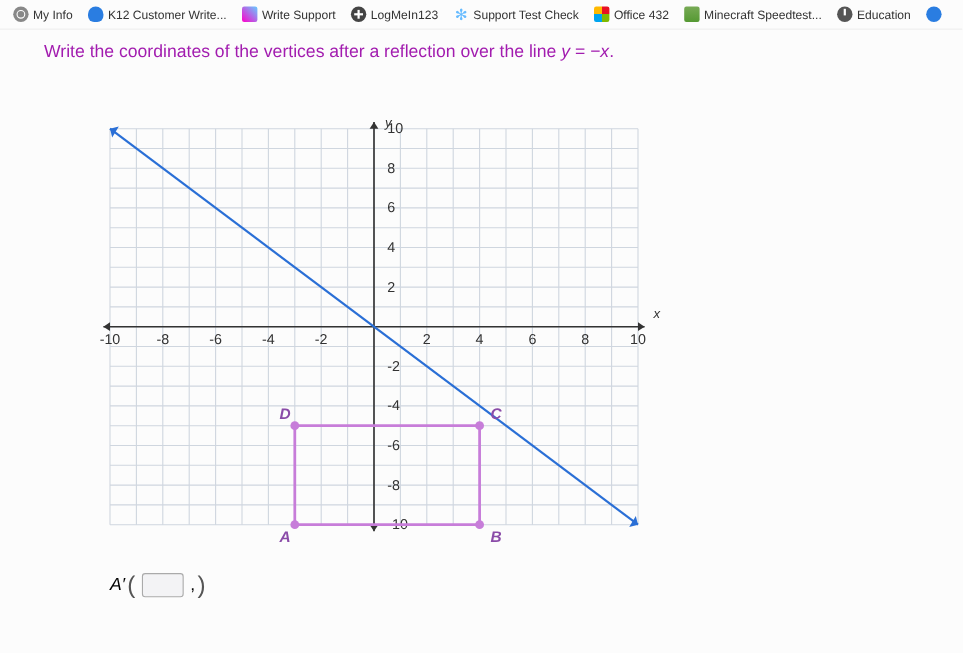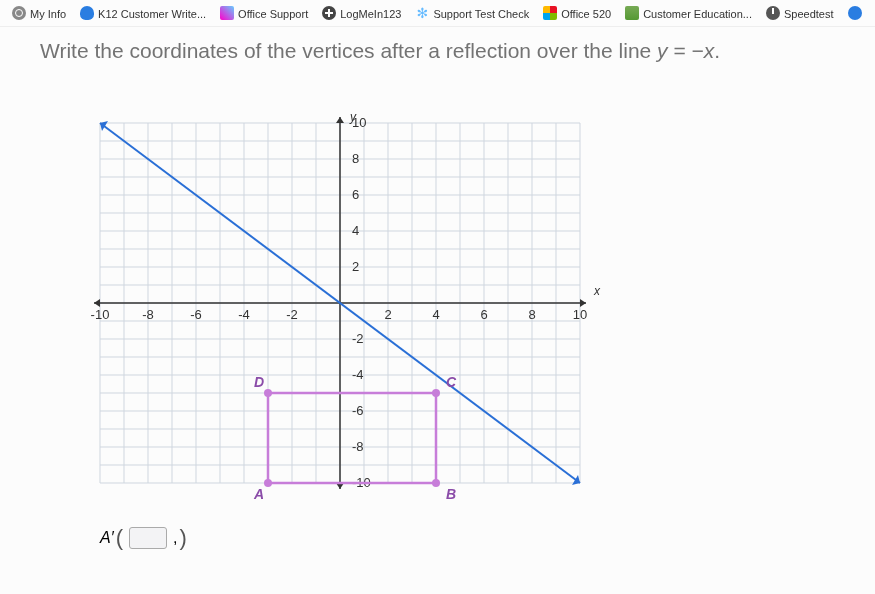--- a/index.html
+++ b/index.html
@@ -34,22 +34,22 @@
     .icon-office { background: conic-gradient(#e81123 0 25%, #7fba00 25% 50%, #00a4ef 50% 75%, #ffb900 75% 100%); }
     .icon-mc { background: linear-gradient(#7a5, #593); }
     .icon-speed { background:#555; border-radius:50%; position:relative;}
     .icon-speed::after{content:""; position:absolute; left:6px; top:2px; width:2px; height:6px; background:#fff;}
     .icon-last { background:#2a7de1; border-radius:50%; }
 
     .content {
       padding: 12px 40px;
     }
     .question {
-      font-size: 21px;
-      color: #737373;
+      font-size: 16px;
+      color: #a21caf;
     }
     .question i { font-style: italic; }
     
     .graph-wrap {
       position: relative;
       width: 560px;
       height: 440px;
       margin: 20px 0 0 20px;
     }
     svg.graph { width: 100%; height: 100%; }
@@ -84,41 +84,41 @@
   <div class="bookmark-item">
     <span class="bm-icon icon-globe"></span>
     <span>My Info</span>
   </div>
   <div class="bookmark-item">
     <span class="bm-icon icon-cloud"></span>
     <span>K12 Customer Write...</span>
   </div>
   <div class="bookmark-item">
     <span class="bm-icon icon-newrow"></span>
-    <span>Office Support</span>
+    <span>Write Support</span>
   </div>
   <div class="bookmark-item">
     <span class="bm-icon icon-plus"></span>
     <span>LogMeIn123</span>
   </div>
   <div class="bookmark-item">
     <span class="bm-icon icon-snow">✻</span>
     <span>Support Test Check</span>
   </div>
   <div class="bookmark-item">
     <span class="bm-icon icon-office"></span>
-    <span>Office 520</span>
+    <span>Office 432</span>
   </div>
   <div class="bookmark-item">
     <span class="bm-icon icon-mc"></span>
-    <span>Customer Education...</span>
+    <span>Minecraft Speedtest...</span>
   </div>
   <div class="bookmark-item">
     <span class="bm-icon icon-speed"></span>
-    <span>Speedtest</span>
+    <span>Education</span>
   </div>
   <div class="bookmark-item">
     <span class="bm-icon icon-last"></span>
   </div>
 </div>
 
 <div class="content">
   <p class="question">
     <span>Write the coordinates of the vertices after a reflection over the line </span><i>y</i><span> = </span><i>−x</i><span>.</span>
   </p>

